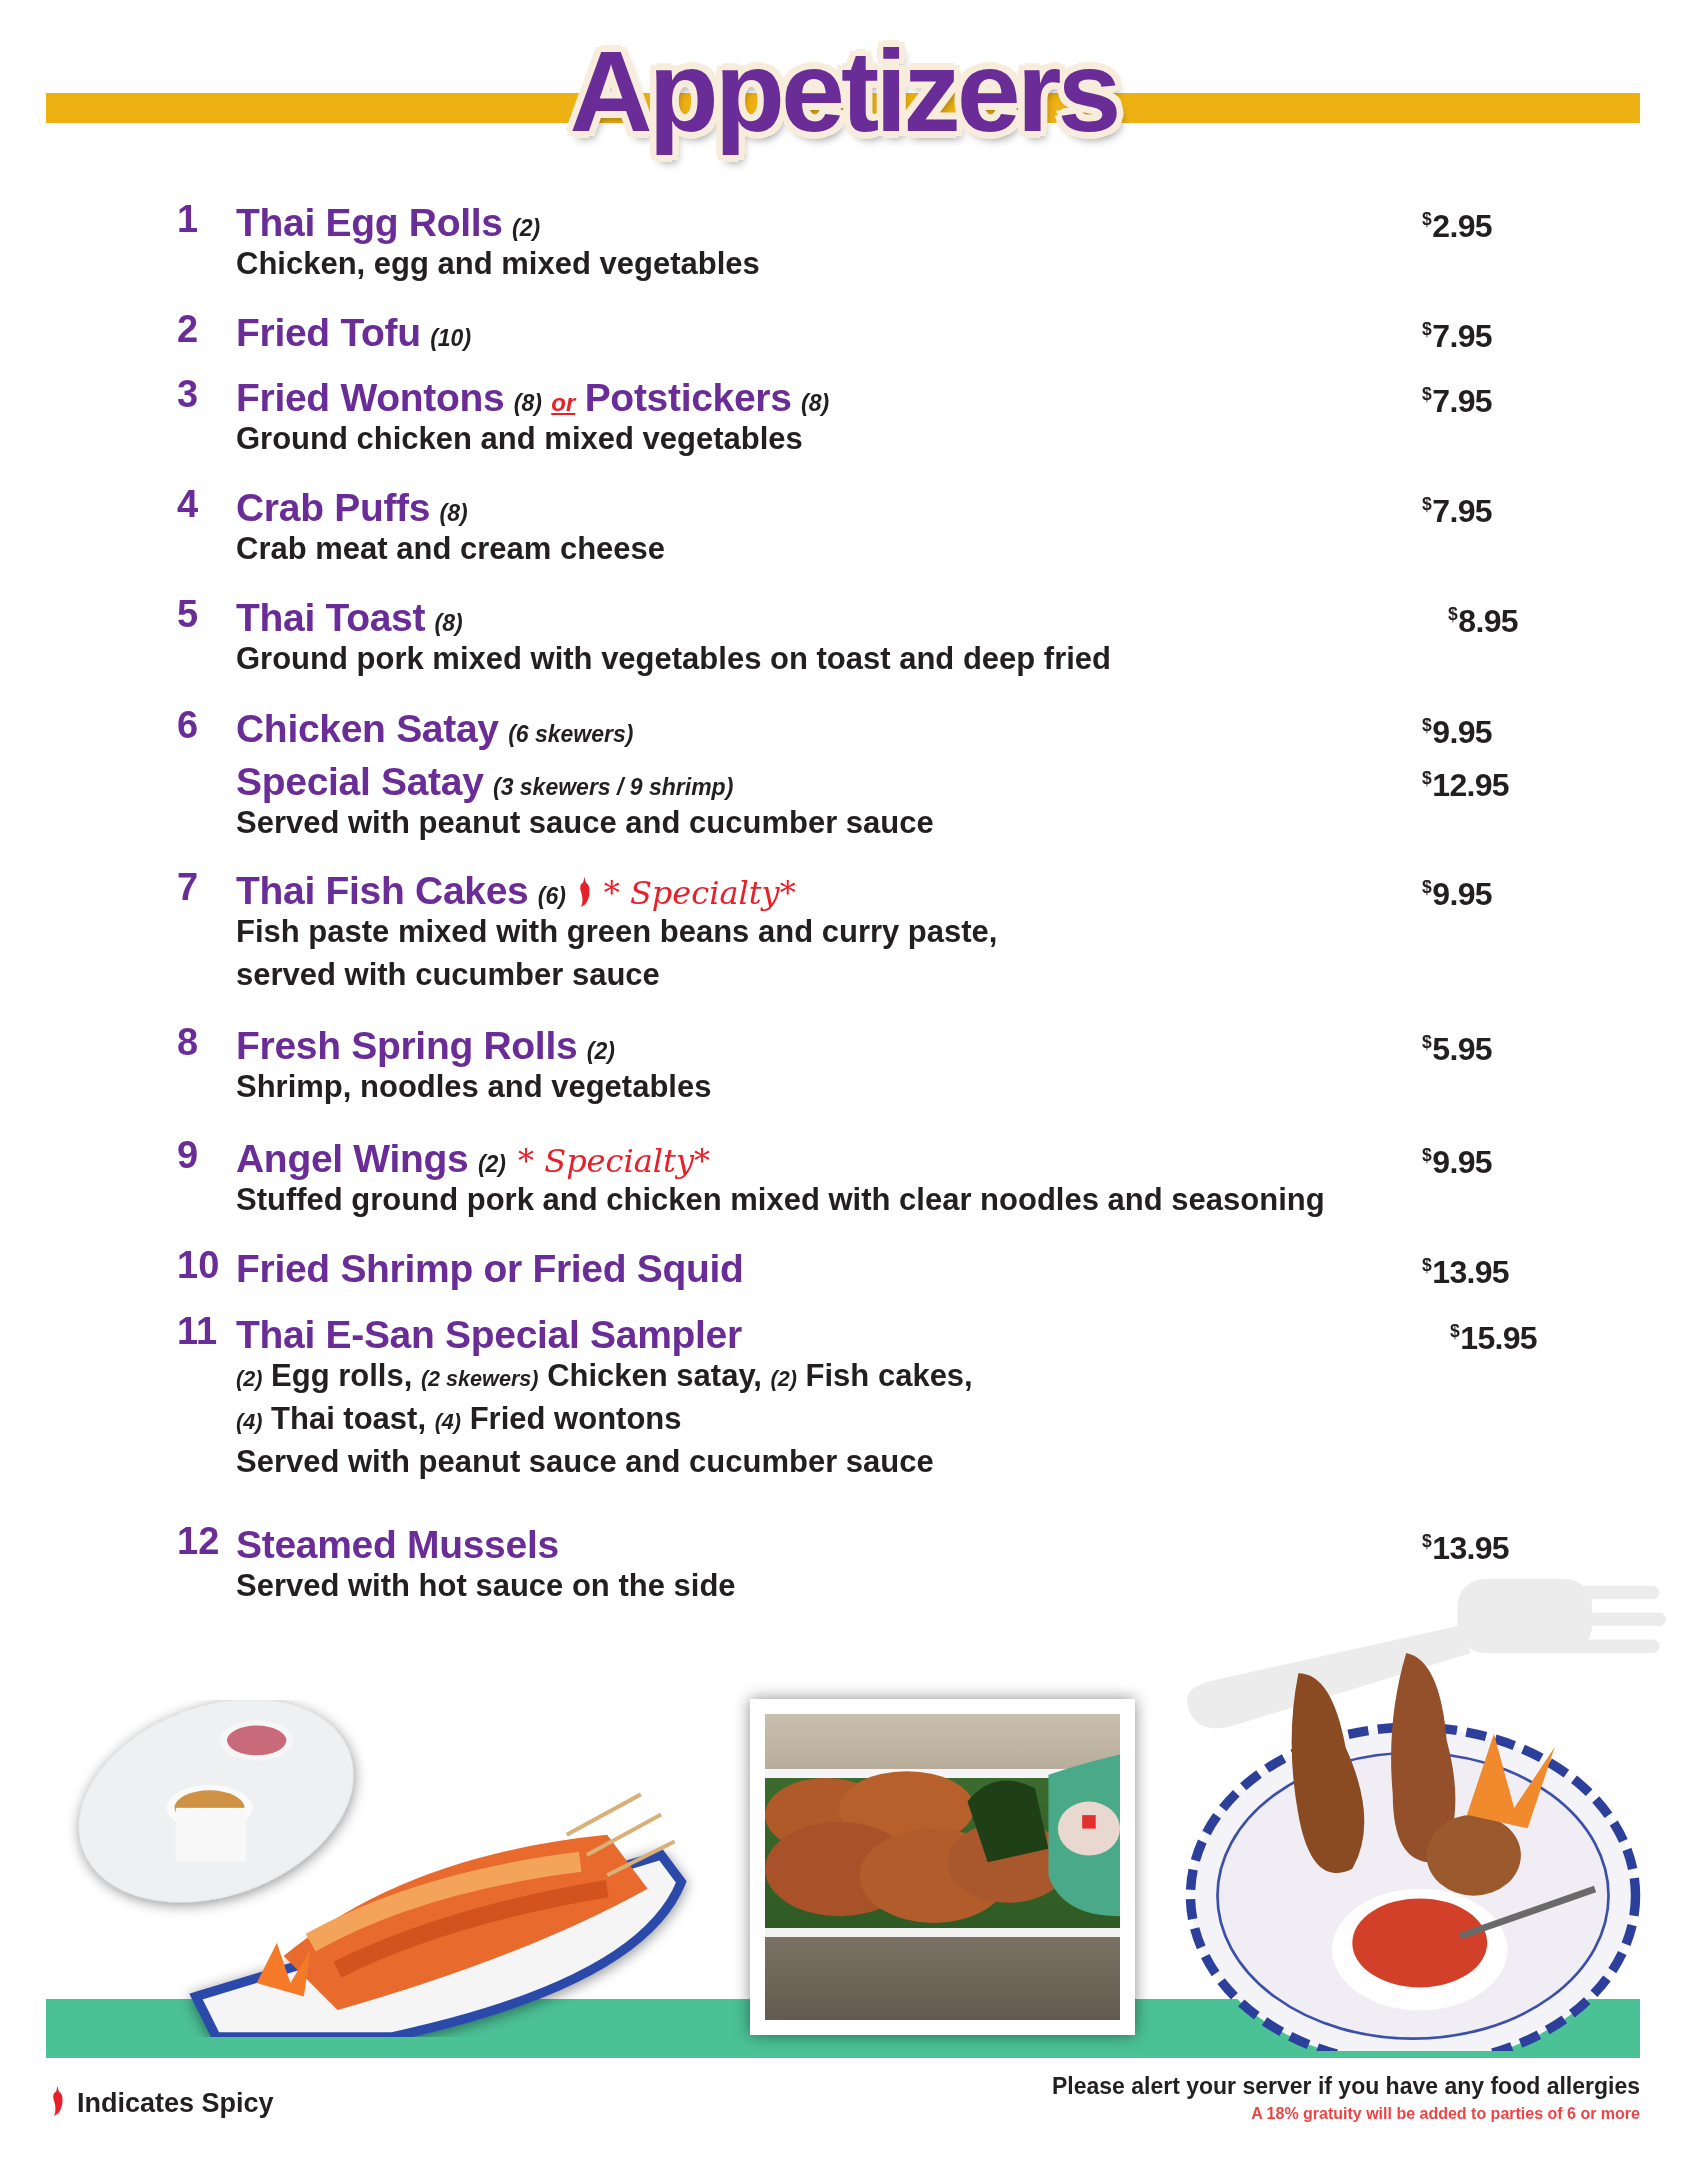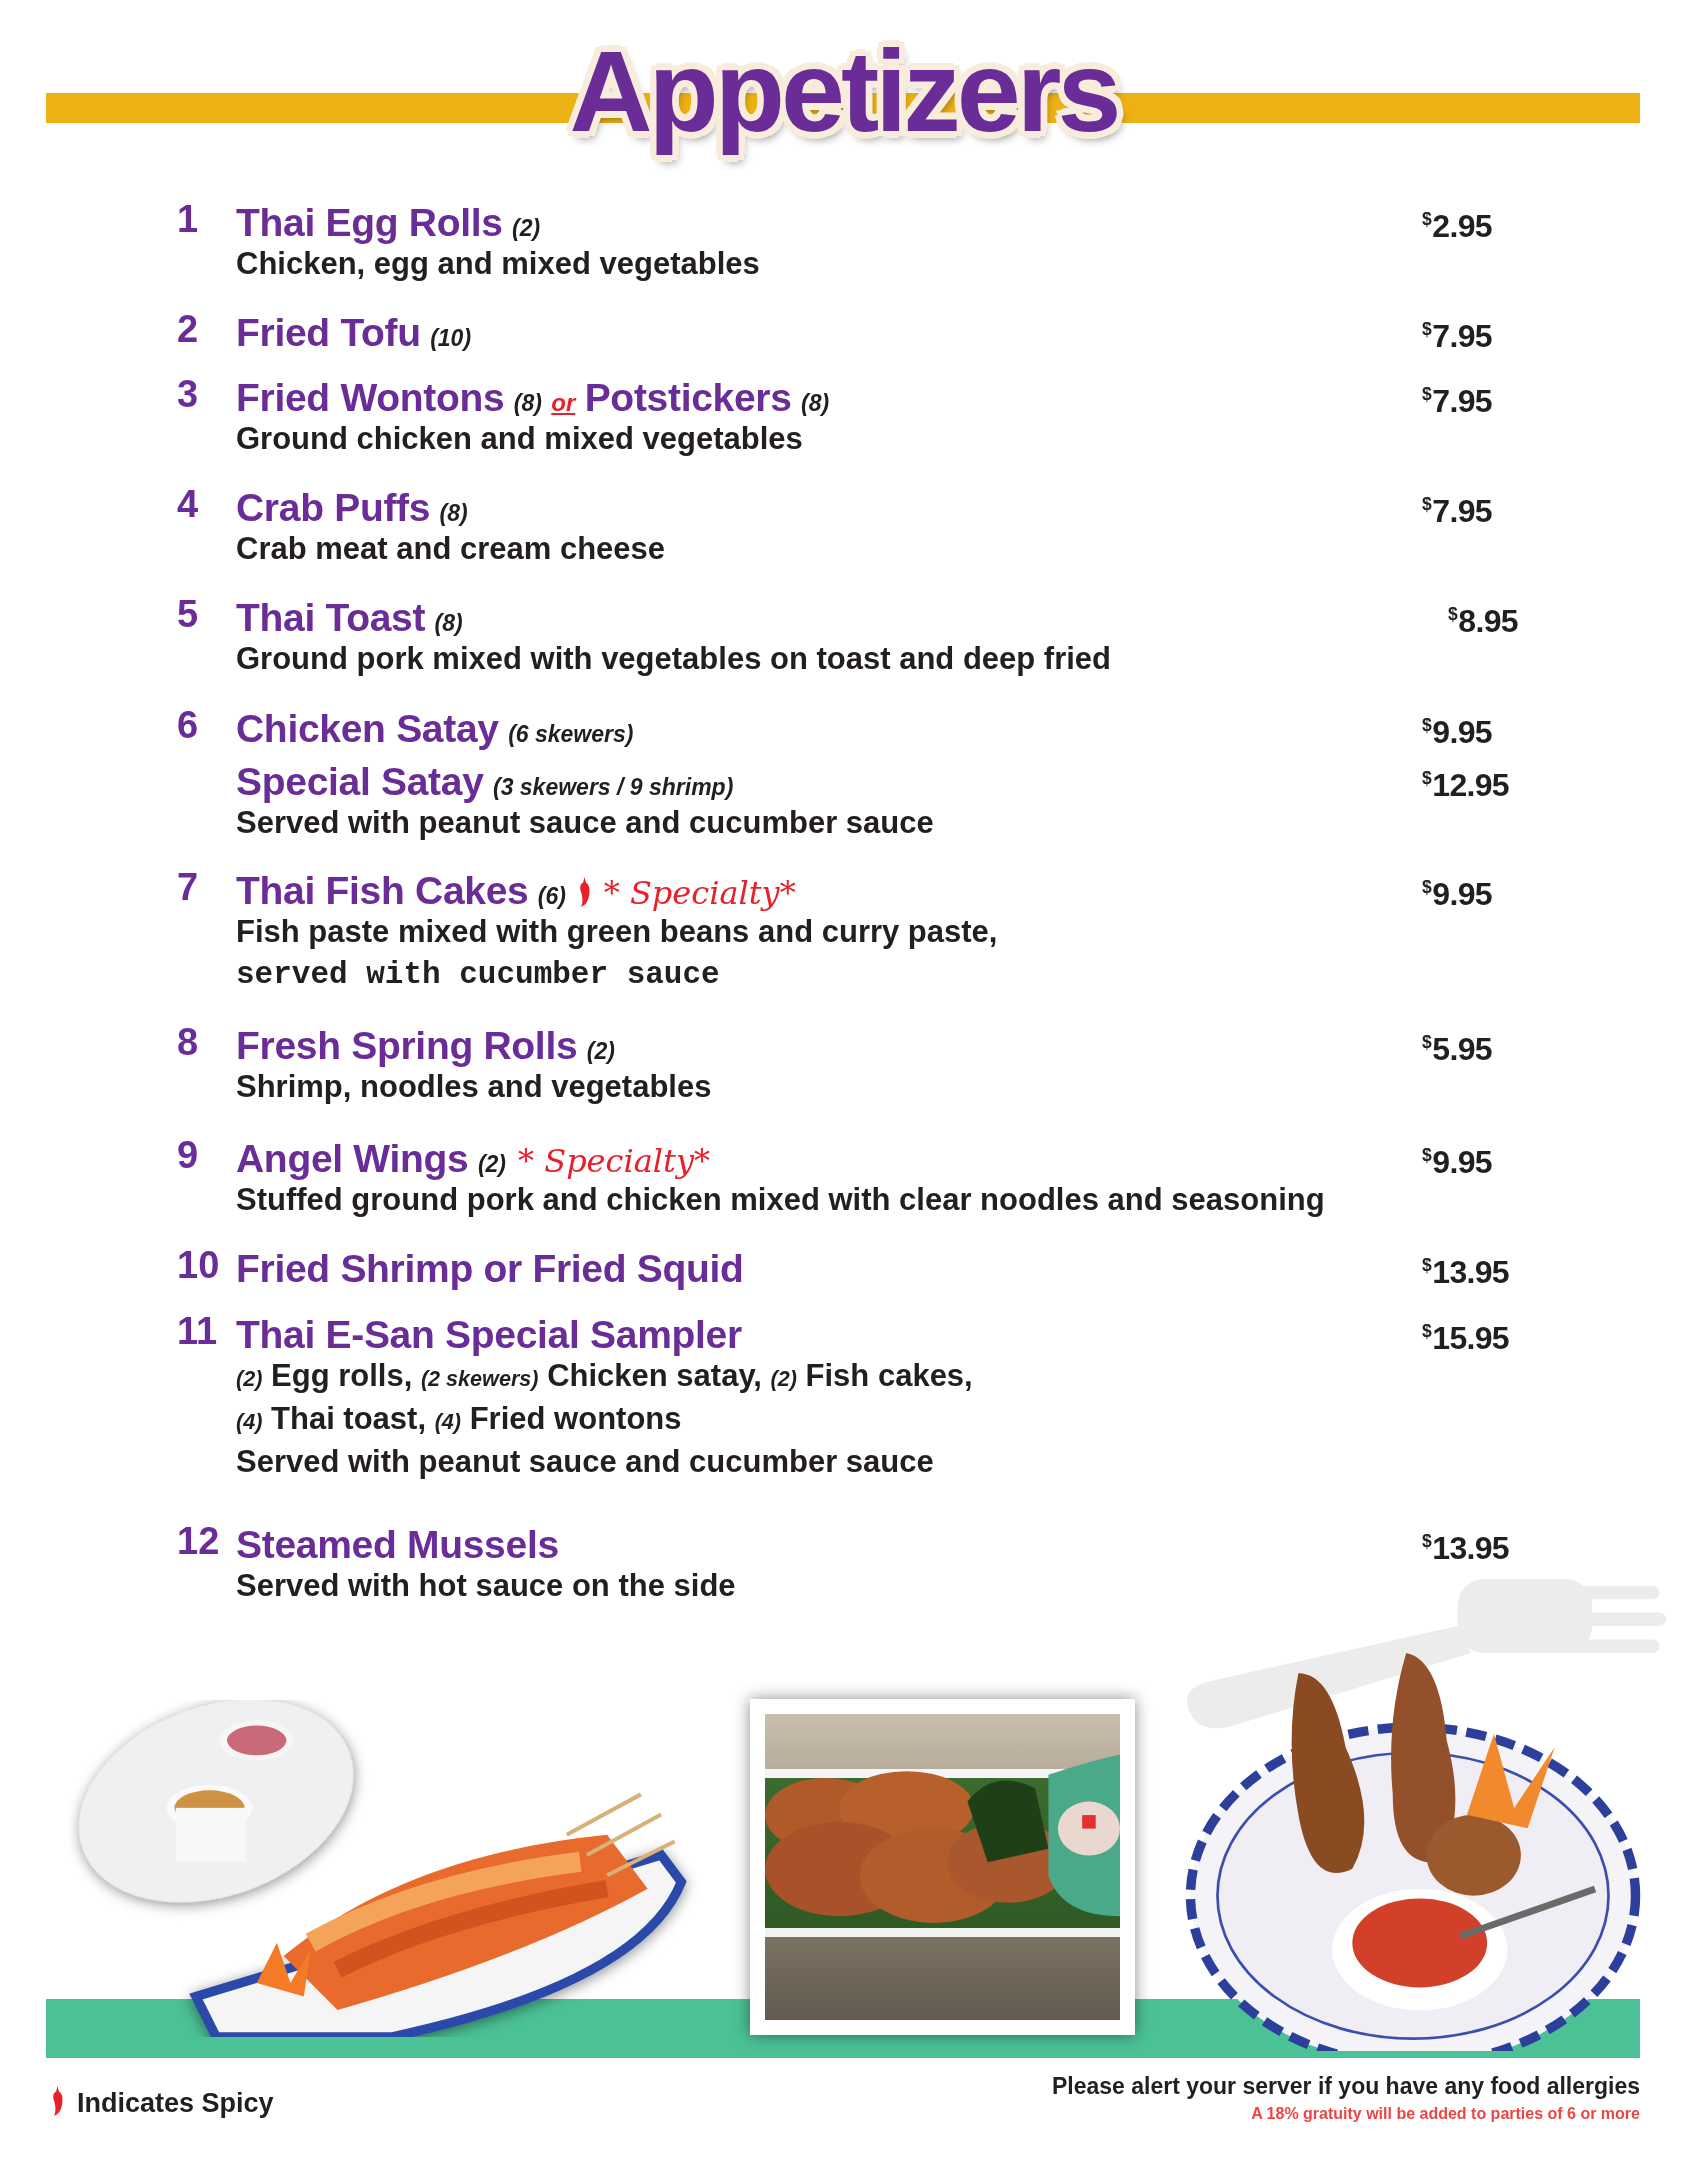--- a/index.html
+++ b/index.html
@@ -135,21 +135,21 @@
       <div class="price" style="top: 53px;"><sup>$</sup><span>12.95</span></div>
       <div class="desc" style="top: 99px;">Served with peanut sauce and cucumber sauce</div>
     </div>
     <div class="item" style="top: 668px;">
       <div class="num" style="top: 0px;">7</div>
       <div class="name-line" style="top: 0px;"><span class="name">Thai Fish Cakes</span><span class="qty">(6)</span><svg class="chili" viewBox="0 0 22 44">
           <path d="M11 0 L 13 8 Q 20 12 18 26 Q 16 40 6 44 Q 10 34 6 22 Q 2 12 9 8 Z" fill="#e8202a"></path>
         </svg><span class="specialty">* Specialty*</span></div>
       <div class="price" style="top: 0px;"><sup>$</sup><span>9.95</span></div>
       <div class="desc" style="top: 46px;">Fish paste mixed with green beans and curry paste,</div>
-      <div class="desc" style="top: 89px; font-family: Liberation Mono, monospace;">served with cucumber sauce</div>
+      <div class="desc" style="top: 89px;">served with cucumber sauce</div>
     </div>
     <div class="item" style="top: 823px;">
       <div class="num" style="top: 0px;">8</div>
       <div class="name-line" style="top: 0px;"><span class="name">Fresh Spring Rolls</span><span class="qty">(2)</span></div>
       <div class="price" style="top: 0px;"><sup>$</sup><span>5.95</span></div>
       <div class="desc" style="top: 46px;">Shrimp, noodles and vegetables</div>
     </div>
     <div class="item" style="top: 936px;">
       <div class="num" style="top: 0px;">9</div>
       <div class="name-line" style="top: 0px;"><span class="name">Angel Wings</span><span class="qty">(2)</span><span class="specialty">* Specialty*</span></div>
@@ -157,21 +157,21 @@
       <div class="desc" style="top: 46px;">Stuffed ground pork and chicken mixed with clear noodles and seasoning</div>
     </div>
     <div class="item" style="top: 1046px;">
       <div class="num" style="top: 0px;">10</div>
       <div class="name-line" style="top: 0px;"><span class="name">Fried Shrimp or Fried Squid</span></div>
       <div class="price" style="top: 0px;"><sup>$</sup><span>13.95</span></div>
     </div>
     <div class="item" style="top: 1112px;">
       <div class="num" style="top: 0px;">11</div>
       <div class="name-line" style="top: 0px;"><span class="name">Thai E-San Special Sampler</span></div>
-      <div class="price" style="top: 0px;"><sup>$</sup><span>15.95</span></div>
+      <div class="price" style="top: 0px; margin-left: 28px;"><sup>$</sup><span>15.95</span></div>
       <div class="desc" style="top: 46px;"><span class="q">(2)</span><span> Egg rolls, </span><span class="q">(2 skewers)</span><span> Chicken satay, </span><span class="q">(2)</span><span> Fish cakes,</span></div>
       <div class="desc" style="top: 89px;"><span class="q">(4)</span><span> Thai toast, </span><span class="q">(4)</span><span> Fried wontons</span></div>
       <div class="desc" style="top: 132px;">Served with peanut sauce and cucumber sauce</div>
     </div>
     <div class="item" style="top: 1322px;">
       <div class="num" style="top: 0px;">12</div>
       <div class="name-line" style="top: 0px;"><span class="name">Steamed Mussels</span></div>
       <div class="price" style="top: 0px;"><sup>$</sup><span>13.95</span></div>
       <div class="desc" style="top: 46px;">Served with hot sauce on the side</div>
     </div>

